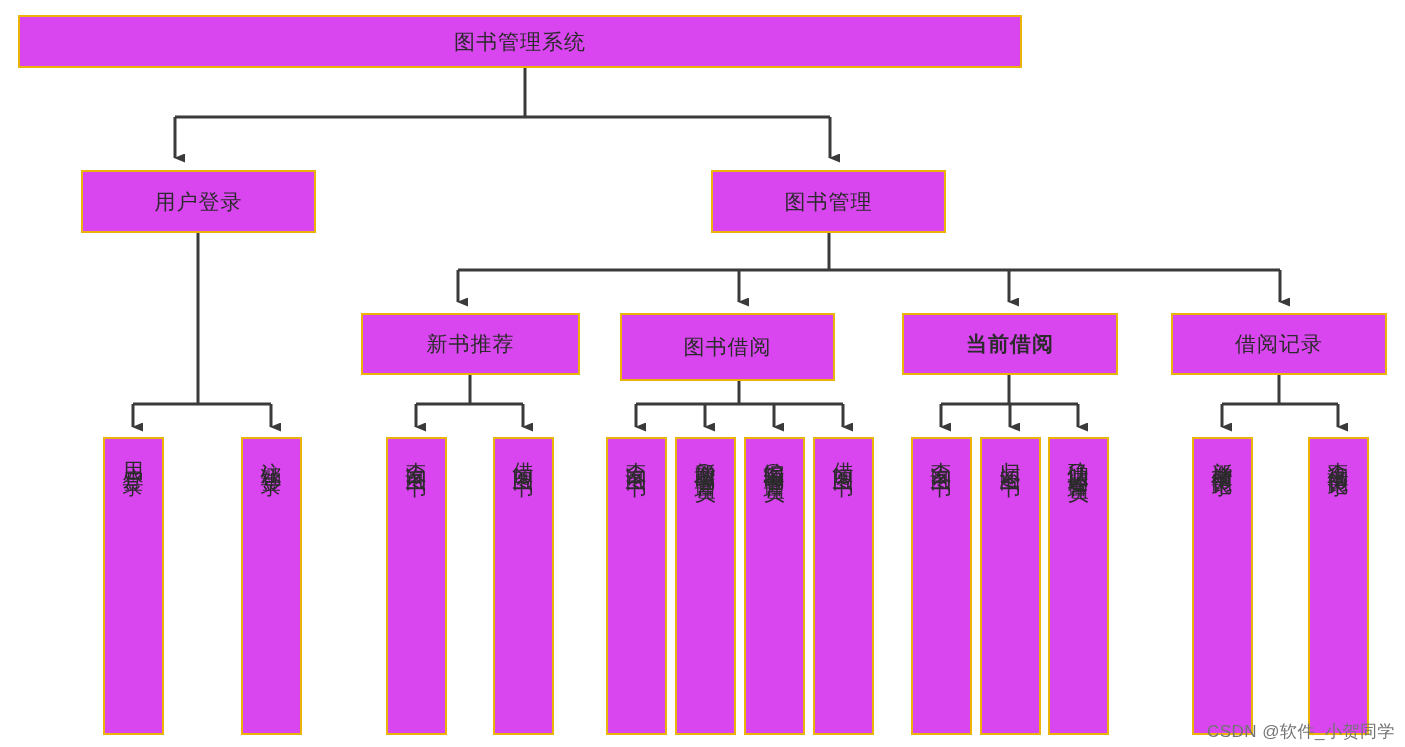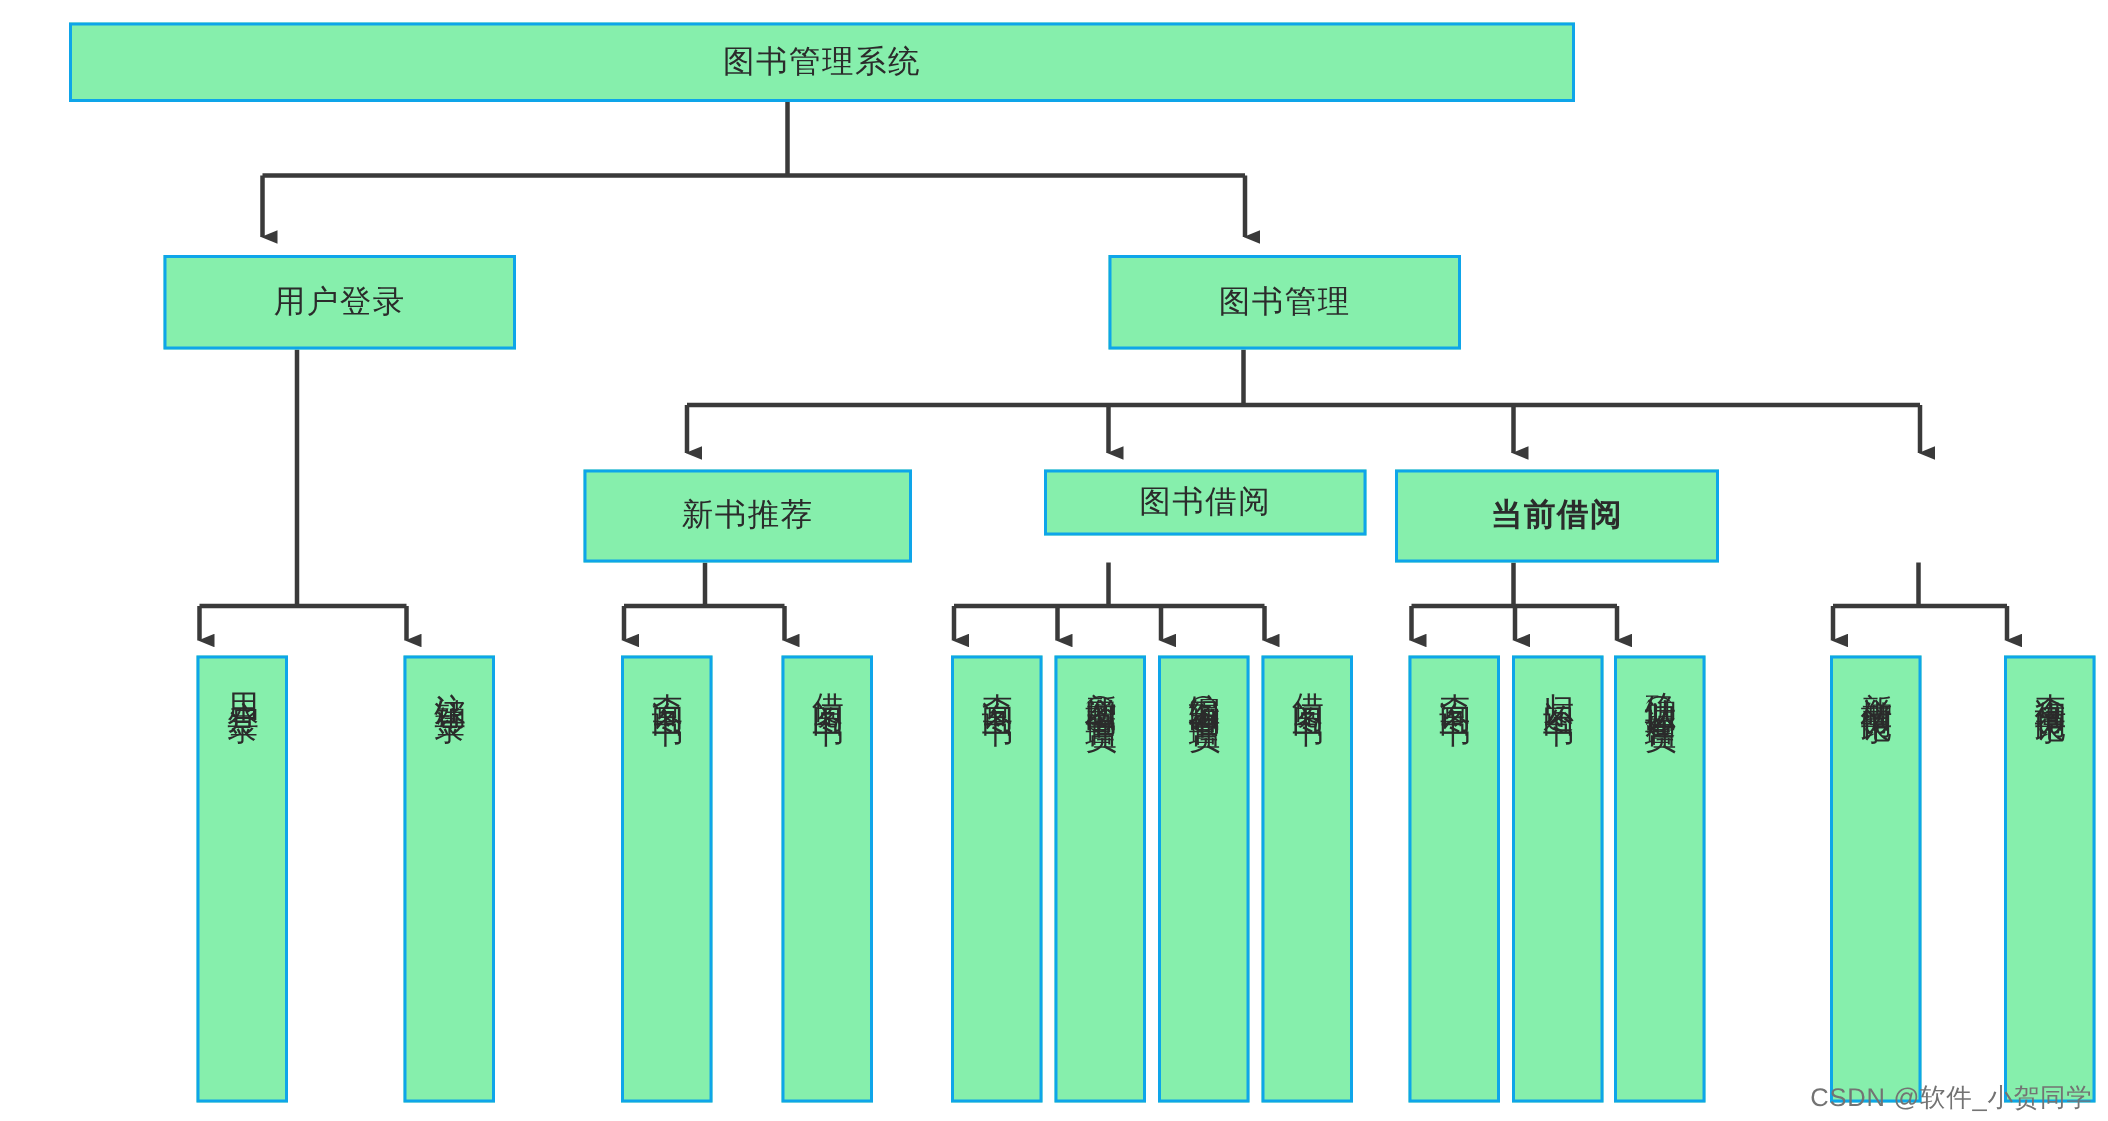--- a/index.html
+++ b/index.html
@@ -24,27 +24,26 @@
     position: absolute;
     left: 0;
     top: 0;
     width: 1405px;
     height: 747px;
     pointer-events: none;
   }
   .node {
     position: absolute;
     box-sizing: border-box;
-    border: 2px solid #0ea5e9;
-    background: #86efac;
+    border: 2px solid #eab308;
+    background: #d946ef;
     display: flex;
     align-items: center;
     justify-content: center;
     color: #2b2b2b;
-    margin-left: 28px;
   }
   .node.horizontal {
     font-size: 21px;
     line-height: 1.2;
     letter-spacing: 1px;
   }
   .node.vertical {
     align-items: flex-start;
     justify-content: center;
     padding-top: 6px;
@@ -127,22 +126,23 @@
       <path d="M 1338,404 L 1338,427" marker-end="url(#arrowhead)"></path>
     </g>
   </svg>
 
   <div class="node horizontal" style="left:18px; top:15px; width:1004px; height:53px;">图书管理系统</div>
 
   <div class="node horizontal" style="left:81px; top:170px; width:235px; height:63px;">用户登录</div>
   <div class="node horizontal" style="left:361px; top:313px; width:219px; height:62px;">新书推荐</div>
 
   <div class="node horizontal" style="left:711px; top:170px; width:235px; height:63px;">图书管理</div>
-  <div class="node horizontal" style="left:668px; top:313px; width:215px; height:44px;">图书借阅</div>
+  <div class="node horizontal" style="left:620px; top:313px; width:215px; height:68px;">图书借阅</div>
   <div class="node horizontal" style="left:902px; top:313px; width:216px; height:62px;font-weight:bold;">当前借阅</div>
+  <div class="node horizontal" style="left:1171px; top:313px; width:216px; height:62px;">借阅记录</div>
 
   <div class="node vertical" style="left:103px; top:437px; width:61px; height:298px;">
     <span class="vlabel">用户登录</span>
   </div>
   <div class="node vertical" style="left:241px; top:437px; width:61px; height:298px;">
     <span class="vlabel">注销登录</span>
   </div>
 
   <div class="node vertical" style="left:386px; top:437px; width:61px; height:298px;">
     <span class="vlabel">查询图书</span>

